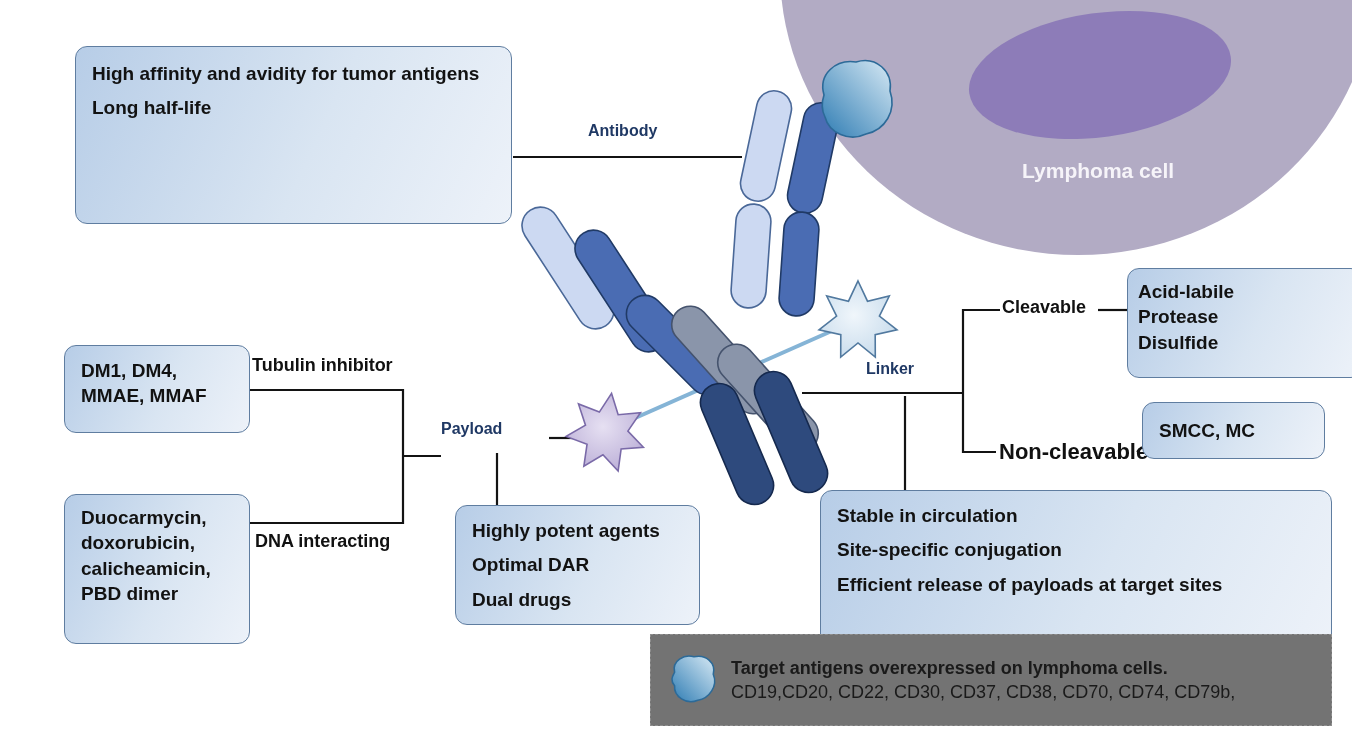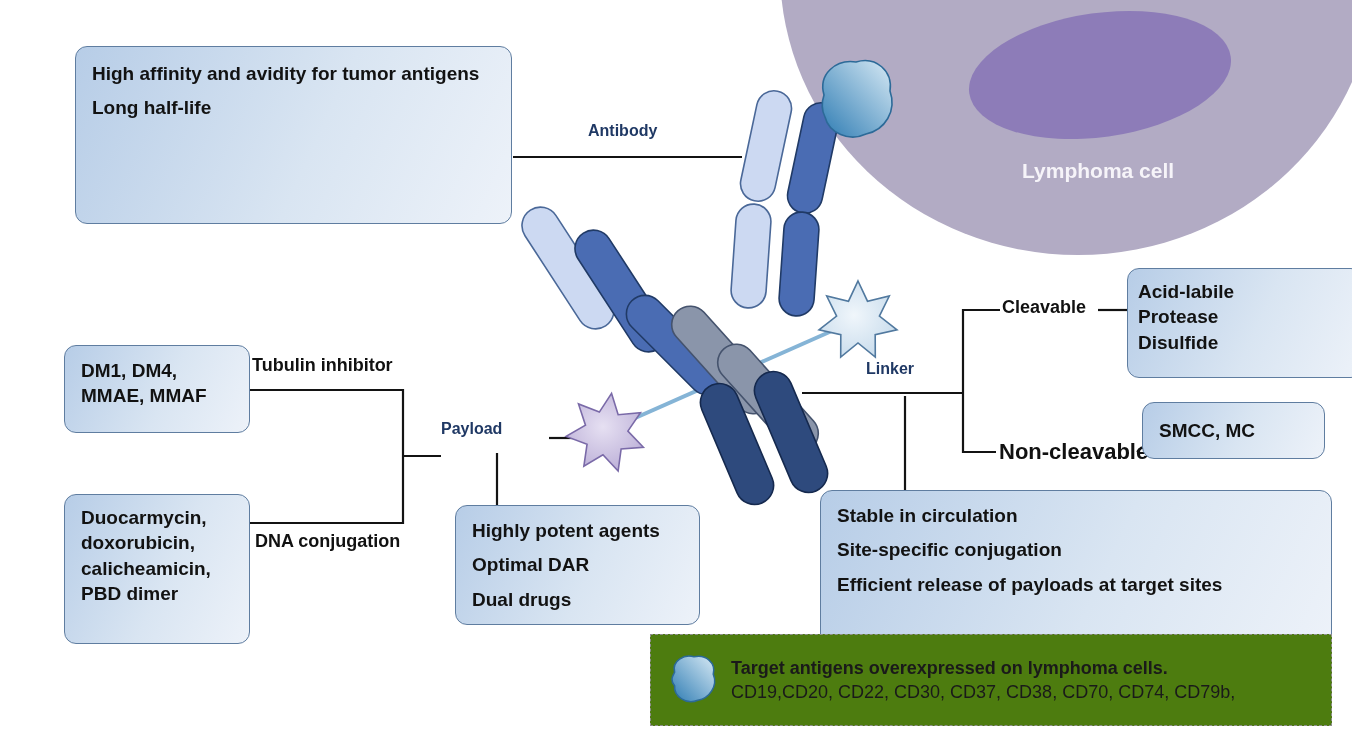--- a/index.html
+++ b/index.html
@@ -11,21 +11,21 @@
          background:linear-gradient(115deg,#b7cde7 0%,#d9e5f2 55%,#edf2f9 100%);
          padding:12px 16px; font-weight:bold; font-size:19px; color:#121212; }
   .box .line { line-height:1.33; }
   .box .gap { margin-top:9px; }
 
   .navy { position:absolute; color:#1f3864; font-weight:bold; font-size:16px; white-space:nowrap; }
   .blk  { position:absolute; color:#111111; font-weight:bold; font-size:18px; white-space:nowrap; }
   .cell-label { position:absolute; color:#f6f4f9; font-weight:bold; font-size:21px; white-space:nowrap; }
 
   .legend { position:absolute; left:650px; top:634px; width:682px; height:92px;
-            border:1.6px dashed #8f8f8f; background:#4d7c0f;
+            border:1.6px dashed #8f8f8f; background:#737373;
             display:flex; align-items:center; gap:10px; padding:6px 12px; }
   .legend-text { font-size:18px; color:#1a1a1a; line-height:1.35; }
   .legend-title { font-weight:bold; }
   .vcenter { display:flex; align-items:center; }
 </style>
 </head>
 <body>
 
 <div class="canvas">
 
@@ -113,21 +113,21 @@
     <div class="line">MMAE, MMAF</div>
   </div>
   <div class="blk" style="left:252px; top:355px;">Tubulin inhibitor</div>
 
   <div class="box" style="left:64px; top:458px; width:186px; height:150px; padding-top:10px;margin-top:36px;">
     <div class="line">Duocarmycin,</div>
     <div class="line">doxorubicin,</div>
     <div class="line">calicheamicin,</div>
     <div class="line">PBD dimer</div>
   </div>
-  <div class="blk" style="left:255px; top:531px;">DNA conjugation</div>
+  <div class="blk" style="left:255px; top:531px;">DNA interacting</div>
 
   <div class="box" style="left:455px; top:505px; width:245px; height:120px;">
     <div class="line">Highly potent agents</div>
     <div class="line gap">Optimal DAR</div>
     <div class="line gap">Dual drugs</div>
   </div>
 
   <div class="blk" style="left:1002px; top:297px; font-size:18px;">Cleavable</div>
   <div class="box" style="left:1127px; top:268px; width:236px; height:110px; padding-top:10px;padding-left:10px;">
     <div class="line">Acid-labile</div>

